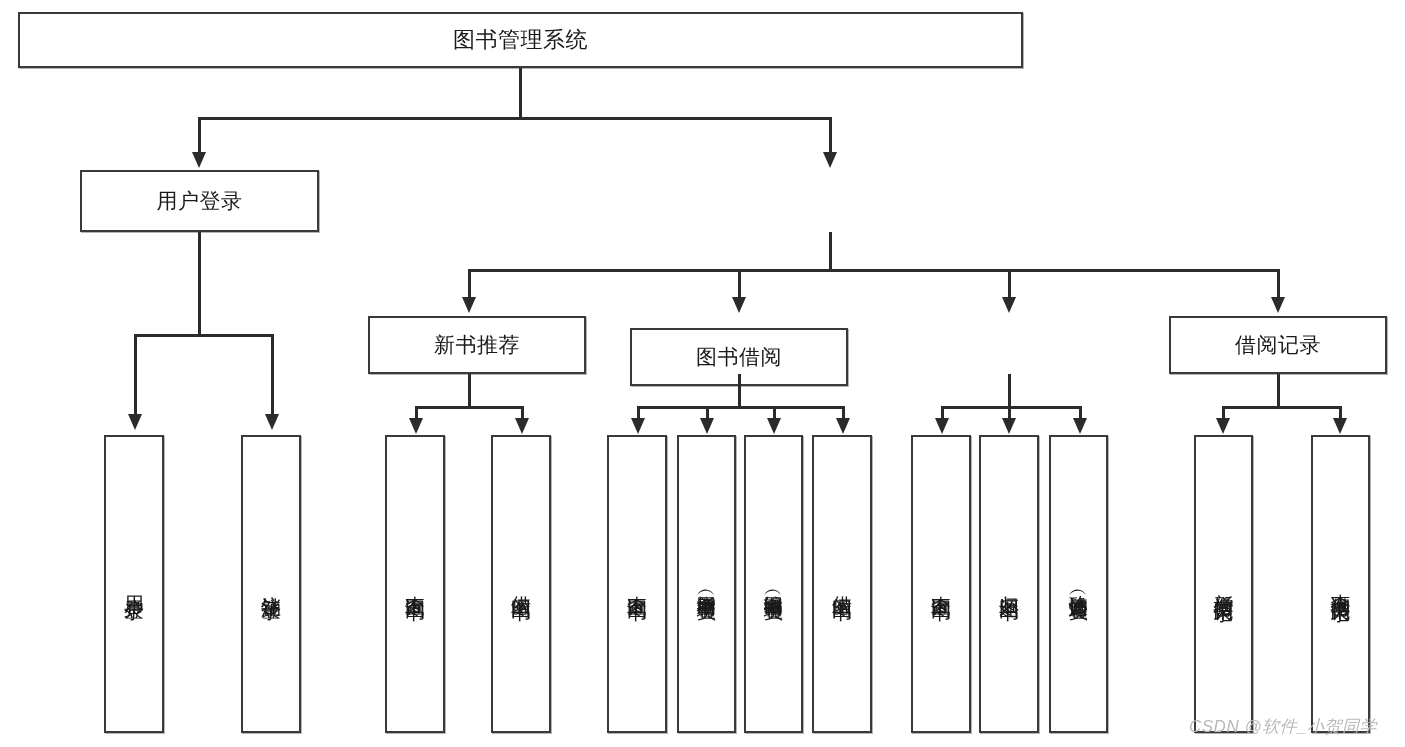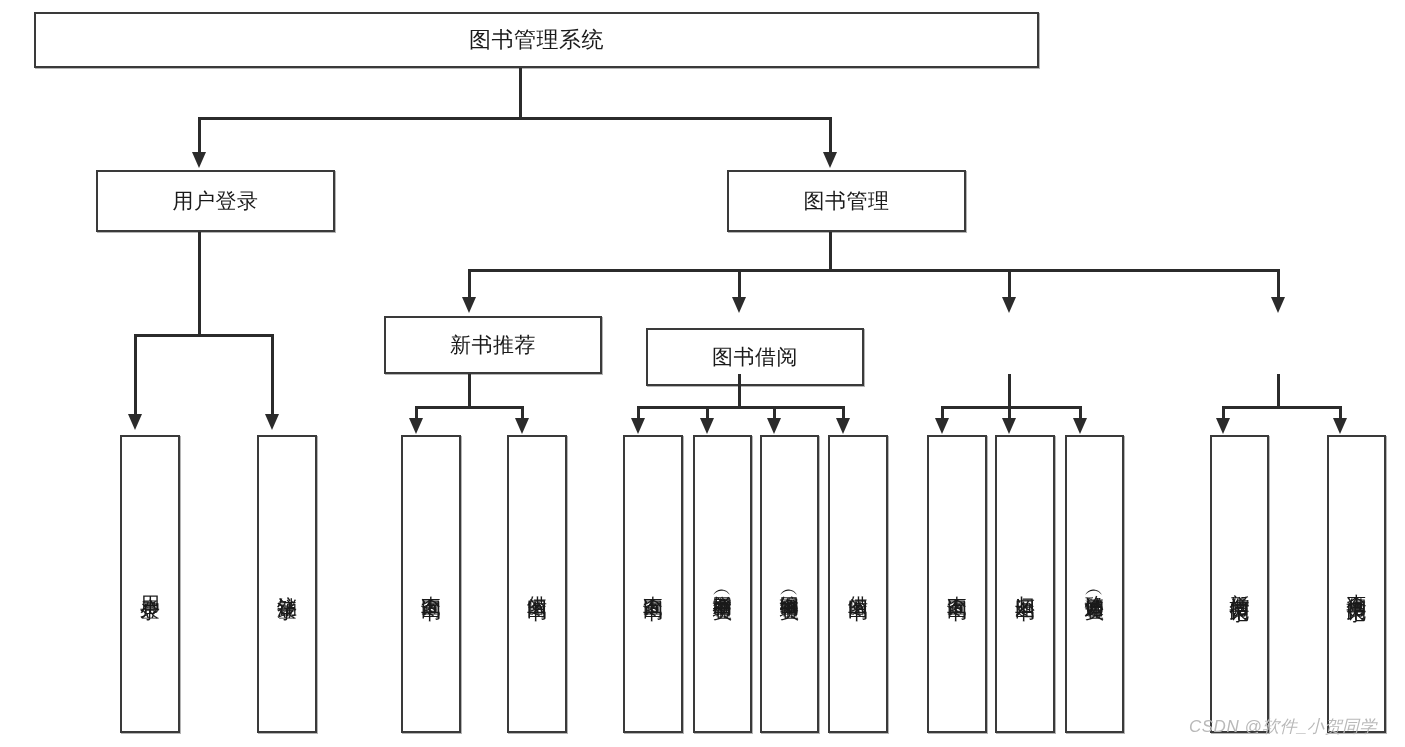--- a/index.html
+++ b/index.html
@@ -21,21 +21,20 @@
     position: absolute;
     box-sizing: border-box;
     border: 2px solid #3a3a3a;
     background: #ffffff;
     color: #1a1a1a;
     display: flex;
     align-items: center;
     justify-content: center;
     text-align: center;
     box-shadow: 1px 1px 0 rgba(120,120,120,0.55);
-    margin-left: 16px;
   }
   .node .label {
     display: block;
     line-height: 1.25;
     letter-spacing: 0.5px;
   }
   
   .node.h .label {
     font-size: 21px;
   }
@@ -98,23 +97,20 @@
   <div class="ln hbar" style="left:198px; top:117px; width:634px;"></div>
 
   <div class="ln vbar" style="left:198px; top:117px; height:38px;"></div>
   <div class="arrow" style="left:192px; top:152px;"></div>
 
   <div class="ln vbar" style="left:829px; top:117px; height:38px;"></div>
   <div class="arrow" style="left:823px; top:152px;"></div>
 
   <div class="node h" style="left:80px; top:170px; width:239px; height:62px;">
     <span class="label">用户登录</span>
-  </div>
-  <div class="node h" style="left:711px; top:170px; width:239px; height:62px;">
-    <span class="label">图书管理</span>
   </div>
 
   <div class="ln vbar" style="left:198px; top:232px; height:104px;"></div>
   <div class="ln hbar" style="left:134px; top:334px; width:139px;"></div>
   <div class="ln vbar" style="left:134px; top:334px; height:82px;"></div>
   <div class="arrow" style="left:128px; top:414px;"></div>
   <div class="ln vbar" style="left:271px; top:334px; height:82px;"></div>
   <div class="arrow" style="left:265px; top:414px;"></div>
 
   <div class="ln vbar" style="left:829px; top:232px; height:40px;"></div>
@@ -127,20 +123,23 @@
   <div class="arrow" style="left:1002px; top:297px;"></div>
   <div class="ln vbar" style="left:1277px; top:269px; height:30px;"></div>
   <div class="arrow" style="left:1271px; top:297px;"></div>
 
   <div class="node h" style="left:368px; top:316px; width:218px; height:58px;">
     <span class="label">新书推荐</span>
   </div>
   <div class="node h" style="left:630px; top:328px; width:218px; height:58px;">
     <span class="label">图书借阅</span>
   </div>
+  <div class="node h" style="left:1169px; top:316px; width:218px; height:58px;">
+    <span class="label">借阅记录</span>
+  </div>
 
   <div class="ln vbar" style="left:468px; top:374px; height:34px;"></div>
   <div class="ln hbar" style="left:415px; top:406px; width:108px;"></div>
   <div class="ln vbar" style="left:415px; top:406px; height:14px;"></div>
   <div class="arrow" style="left:409px; top:418px;"></div>
   <div class="ln vbar" style="left:521px; top:406px; height:14px;"></div>
   <div class="arrow" style="left:515px; top:418px;"></div>
 
   <div class="ln vbar" style="left:738px; top:374px; height:34px;"></div>
   <div class="ln hbar" style="left:637px; top:406px; width:208px;"></div>

